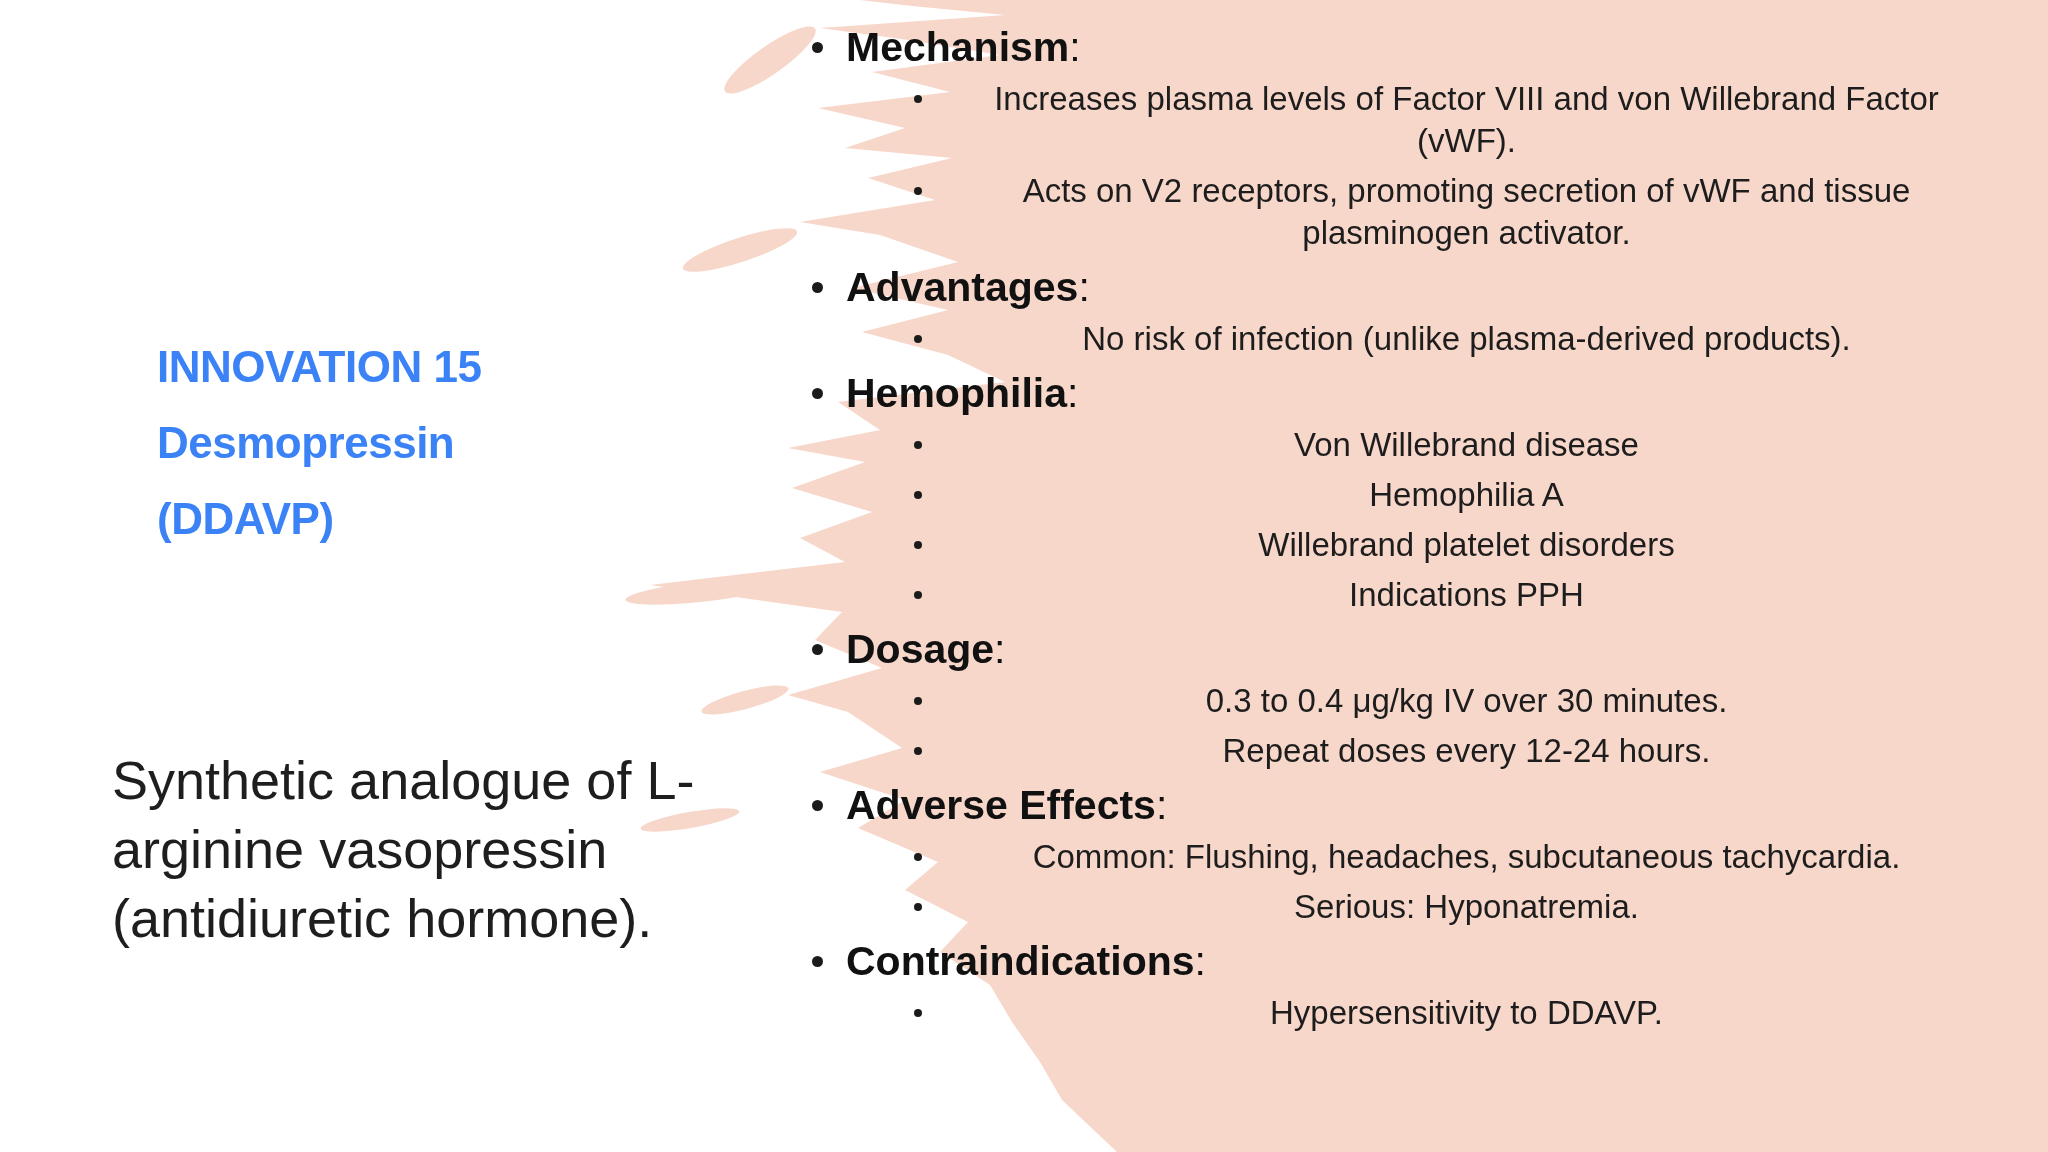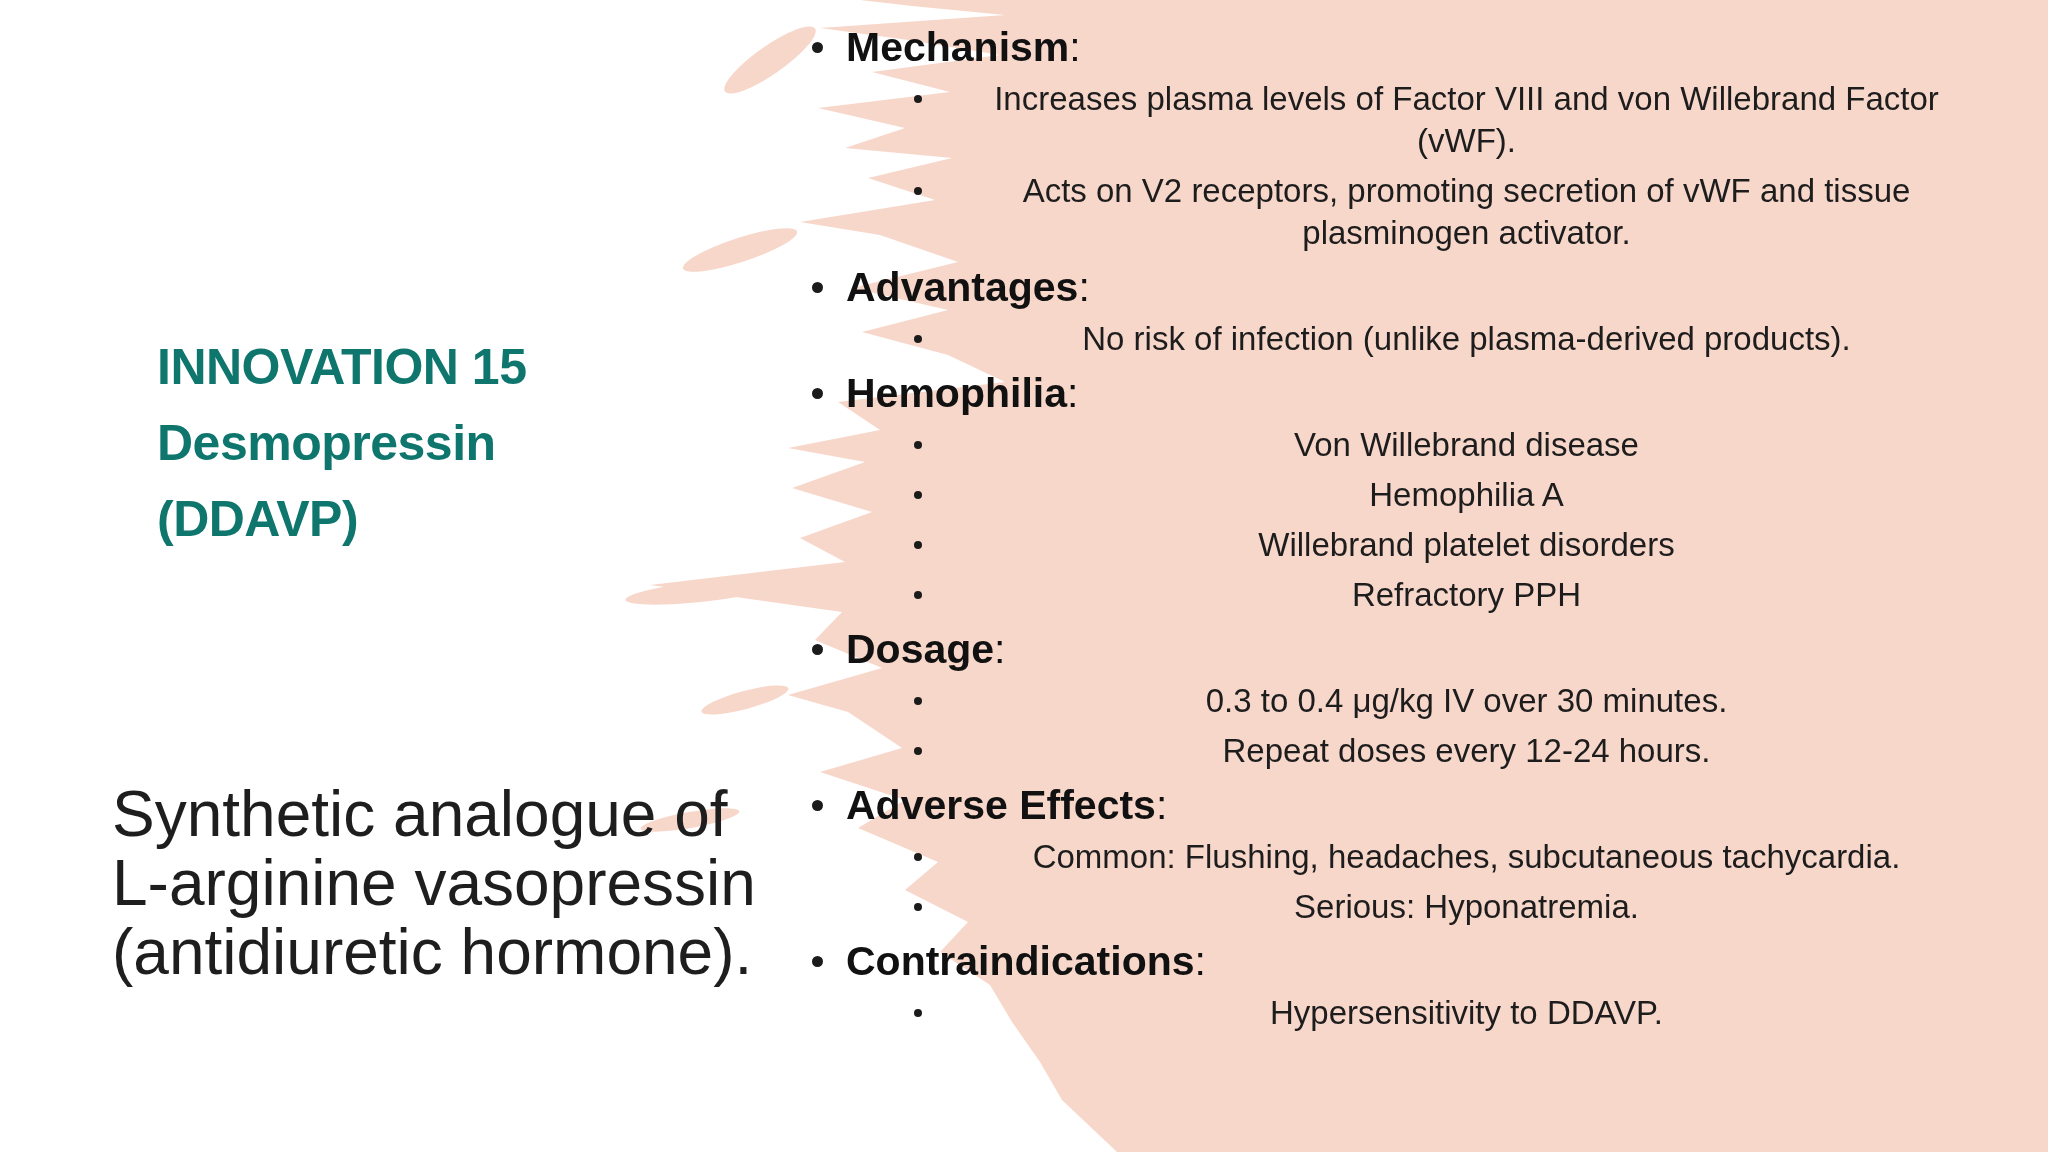--- a/index.html
+++ b/index.html
@@ -9,28 +9,28 @@
     background: #ffffff;
     font-family: "Liberation Sans", sans-serif;
     color: #1b1b1b;
   }
   .slide { position: absolute; inset: 0; width: 2048px; height: 1152px; }
   .brush-svg { position: absolute; left: 0; top: 0; width: 2048px; height: 1152px; }
 
   .title {
     position: absolute; left: 157px; top: 282px; width: 600px;
     font-family: "Liberation Sans", sans-serif;
-    font-weight: 800; font-size: 50px; line-height: 76px;
-    color: #0f766e; letter-spacing: -0.5px; margin-top: 47px;
+    font-weight: 800; font-size: 44px; line-height: 76px;
+    color: #3b82f6; letter-spacing: -0.5px; margin-top: 47px;
   }
   .title .tline { display: block; }
 
   .subtitle {
-    position: absolute; left: 112px; top: 716px; width: 660px;
-    font-size: 64px; line-height: 69px; font-weight: 400;
+    position: absolute; left: 112px; top: 692px; width: 660px;
+    font-size: 54px; line-height: 69px; font-weight: 400;
     color: #1e1e1e;
   }
 
   .right-col {
     position: absolute; left: 796px; top: 20px; width: 1248px;
   }
   .sec-heading {
     position: relative; padding-left: 50px;
     font-size: 41px; line-height: 50px; font-weight: 700;
     color: #111111; margin: 2px 0 6px 0;
@@ -90,21 +90,21 @@
       </div>
       <div class="section">
         <div class="sec-heading"><span class="l1dot"></span><span>Advantages</span><span class="colon">:</span></div>
         <div class="bullet-item"><span class="l2dot"></span><span>No risk of infection (unlike plasma-derived products).</span></div>
       </div>
       <div class="section">
         <div class="sec-heading"><span class="l1dot"></span><span>Hemophilia</span><span class="colon">:</span></div>
         <div class="bullet-item"><span class="l2dot"></span><span>Von Willebrand disease</span></div>
         <div class="bullet-item"><span class="l2dot"></span><span>Hemophilia A</span></div>
         <div class="bullet-item"><span class="l2dot"></span><span>Willebrand platelet disorders</span></div>
-        <div class="bullet-item"><span class="l2dot"></span><span>Refractory PPH</span></div>
+        <div class="bullet-item"><span class="l2dot"></span><span>Indications PPH</span></div>
       </div>
       <div class="section">
         <div class="sec-heading"><span class="l1dot"></span><span>Dosage</span><span class="colon">:</span></div>
         <div class="bullet-item"><span class="l2dot"></span><span>0.3 to 0.4 μg/kg IV over 30 minutes.</span></div>
         <div class="bullet-item"><span class="l2dot"></span><span>Repeat doses every 12-24 hours.</span></div>
       </div>
       <div class="section">
         <div class="sec-heading"><span class="l1dot"></span><span>Adverse Effects</span><span class="colon">:</span></div>
         <div class="bullet-item"><span class="l2dot"></span><span>Common: Flushing, headaches, subcutaneous tachycardia.</span></div>
         <div class="bullet-item"><span class="l2dot"></span><span>Serious: Hyponatremia.</span></div>

